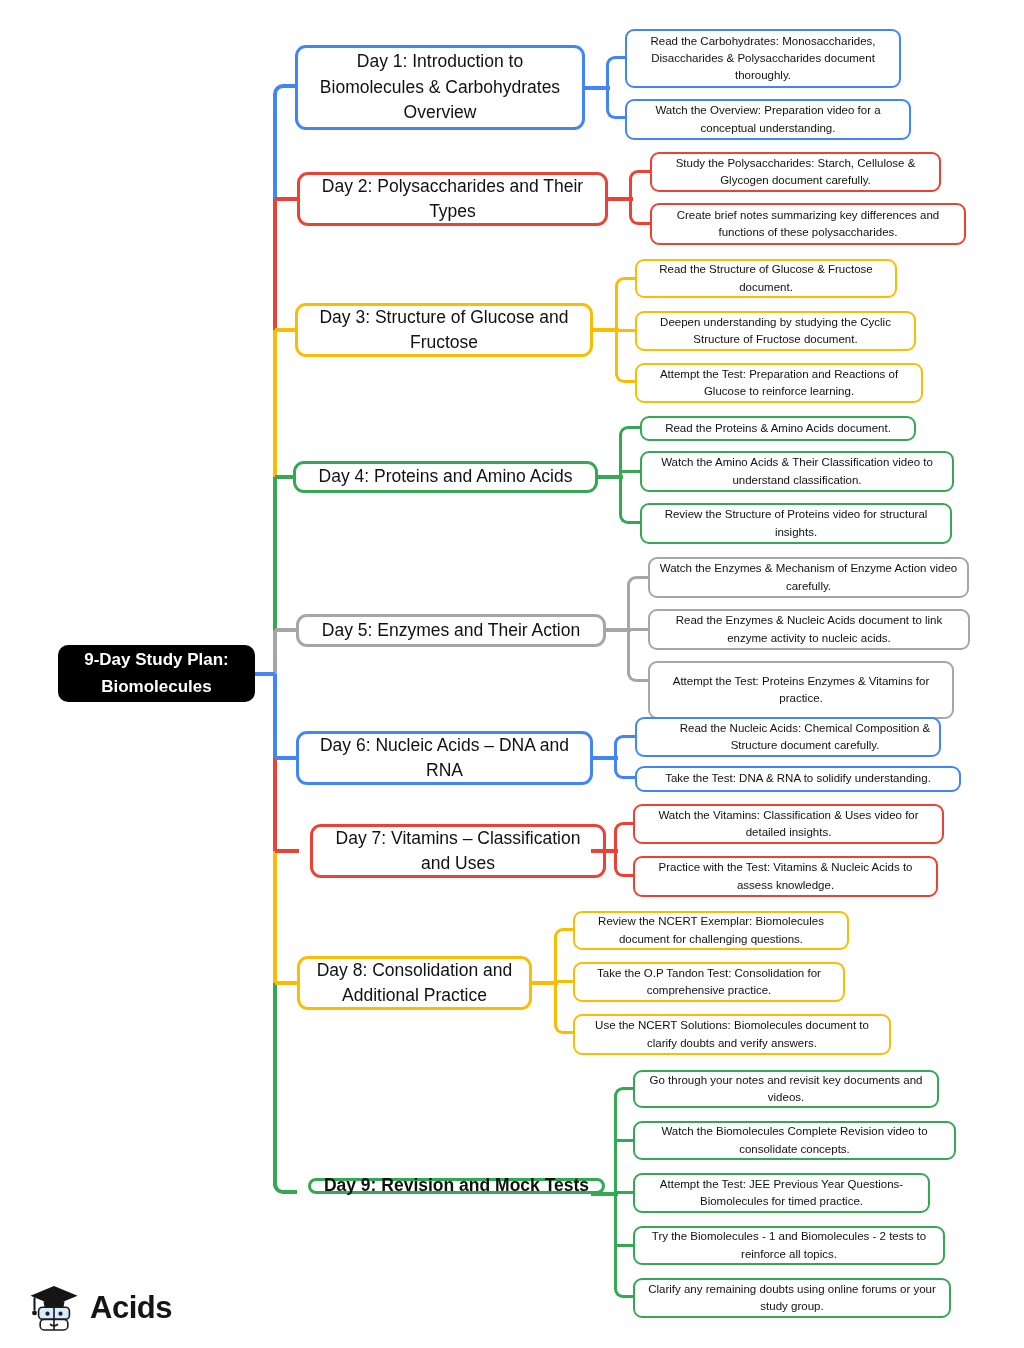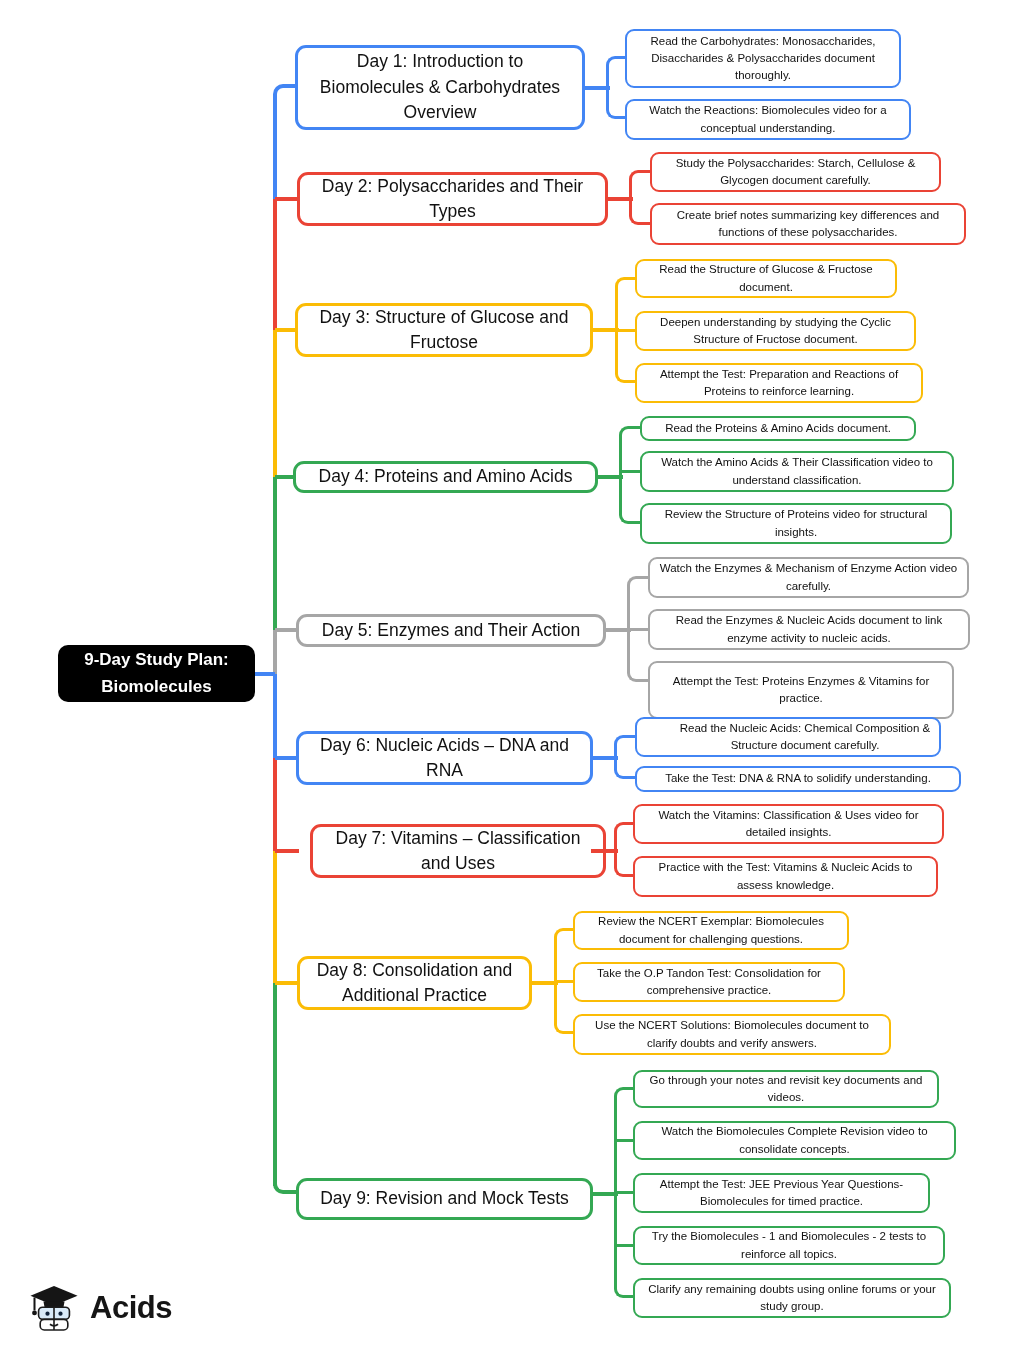--- a/index.html
+++ b/index.html
@@ -58,21 +58,21 @@
     <span>Day 1: Introduction to Biomolecules &amp; Carbohydrates Overview</span>
   </div>
   <div class="seg bg-blue" style="left:583px;top:86px;width:27px;height:4px;"></div>
   <div class="corner" style="left:606px;top:56px;width:19px;height:12px;border-left:3px solid #4285F4;border-top:3px solid #4285F4;border-top-left-radius:9px;"></div>
   <div class="seg bg-blue" style="left:606px;top:66px;width:3px;height:43px;"></div>
   <div class="corner" style="left:606px;top:107px;width:19px;height:12px;border-left:3px solid #4285F4;border-bottom:3px solid #4285F4;border-bottom-left-radius:9px;"></div>
   <div class="leaf bd-blue" style="left:625px;top:29px;width:276px;height:59px;">
     <span>Read the Carbohydrates: Monosaccharides, Disaccharides &amp; Polysaccharides document thoroughly.</span>
   </div>
   <div class="leaf bd-blue" style="left:625px;top:99px;width:286px;height:41px;">
-    <span>Watch the Reactions: Biomolecules video for a conceptual understanding.</span>
+    <span>Watch the Overview: Preparation video for a conceptual understanding.</span>
   </div>
 
   <div class="node bd-red" style="left:297px;top:172px;width:311px;height:54px;">
     <span>Day 2: Polysaccharides and Their Types</span>
   </div>
   <div class="seg bg-red" style="left:606px;top:197px;width:27px;height:4px;"></div>
   <div class="corner" style="left:629px;top:170px;width:21px;height:12px;border-left:3px solid #EA4335;border-top:3px solid #EA4335;border-top-left-radius:9px;"></div>
   <div class="seg bg-red" style="left:629px;top:180px;width:3px;height:35px;"></div>
   <div class="corner" style="left:629px;top:213px;width:21px;height:12px;border-left:3px solid #EA4335;border-bottom:3px solid #EA4335;border-bottom-left-radius:9px;"></div>
   <div class="leaf bd-red" style="left:650px;top:152px;width:291px;height:40px;">
@@ -90,21 +90,21 @@
   <div class="seg bg-yellow" style="left:615px;top:287px;width:3px;height:86px;"></div>
   <div class="seg bg-yellow" style="left:615px;top:329px;width:20px;height:3px;"></div>
   <div class="corner" style="left:615px;top:371px;width:20px;height:12px;border-left:3px solid #FBBC05;border-bottom:3px solid #FBBC05;border-bottom-left-radius:9px;"></div>
   <div class="leaf bd-yellow" style="left:635px;top:259px;width:262px;height:39px;">
     <span>Read the Structure of Glucose &amp; Fructose document.</span>
   </div>
   <div class="leaf bd-yellow" style="left:635px;top:311px;width:281px;height:40px;">
     <span>Deepen understanding by studying the Cyclic Structure of Fructose document.</span>
   </div>
   <div class="leaf bd-yellow" style="left:635px;top:363px;width:288px;height:40px;">
-    <span>Attempt the Test: Preparation and Reactions of Proteins to reinforce learning.</span>
+    <span>Attempt the Test: Preparation and Reactions of Glucose to reinforce learning.</span>
   </div>
 
   <div class="node bd-green" style="left:293px;top:461px;width:305px;height:32px;">
     <span>Day 4: Proteins and Amino Acids</span>
   </div>
   <div class="seg bg-green" style="left:596px;top:475px;width:27px;height:4px;"></div>
   <div class="corner" style="left:619px;top:426px;width:21px;height:12px;border-left:3px solid #34A853;border-top:3px solid #34A853;border-top-left-radius:9px;"></div>
   <div class="seg bg-green" style="left:619px;top:436px;width:3px;height:78px;"></div>
   <div class="seg bg-green" style="left:619px;top:470px;width:21px;height:3px;"></div>
   <div class="corner" style="left:619px;top:512px;width:21px;height:12px;border-left:3px solid #34A853;border-bottom:3px solid #34A853;border-bottom-left-radius:9px;"></div>
@@ -175,21 +175,21 @@
   <div class="leaf bd-yellow" style="left:573px;top:911px;width:276px;height:39px;">
     <span>Review the NCERT Exemplar: Biomolecules document for challenging questions.</span>
   </div>
   <div class="leaf bd-yellow" style="left:573px;top:962px;width:272px;height:40px;">
     <span>Take the O.P Tandon Test: Consolidation for comprehensive practice.</span>
   </div>
   <div class="leaf bd-yellow" style="left:573px;top:1014px;width:318px;height:41px;">
     <span>Use the NCERT Solutions: Biomolecules document to clarify doubts and verify answers.</span>
   </div>
 
-  <div class="node bd-green" style="left:296px;top:1178px;width:297px;height:42px;">
+  <div class="node bd-green" style="left:308px;top:1178px;width:297px;height:16px;font-weight:bold;">
     <span>Day 9: Revision and Mock Tests</span>
   </div>
   <div class="seg bg-green" style="left:591px;top:1192px;width:27px;height:4px;"></div>
   <div class="corner" style="left:614px;top:1087px;width:19px;height:12px;border-left:3px solid #34A853;border-top:3px solid #34A853;border-top-left-radius:9px;"></div>
   <div class="seg bg-green" style="left:614px;top:1097px;width:3px;height:191px;"></div>
   <div class="seg bg-green" style="left:614px;top:1139px;width:19px;height:3px;"></div>
   <div class="seg bg-green" style="left:614px;top:1191px;width:19px;height:3px;"></div>
   <div class="seg bg-green" style="left:614px;top:1244px;width:19px;height:3px;"></div>
   <div class="corner" style="left:614px;top:1286px;width:19px;height:12px;border-left:3px solid #34A853;border-bottom:3px solid #34A853;border-bottom-left-radius:9px;"></div>
   <div class="leaf bd-green" style="left:633px;top:1070px;width:306px;height:38px;">

